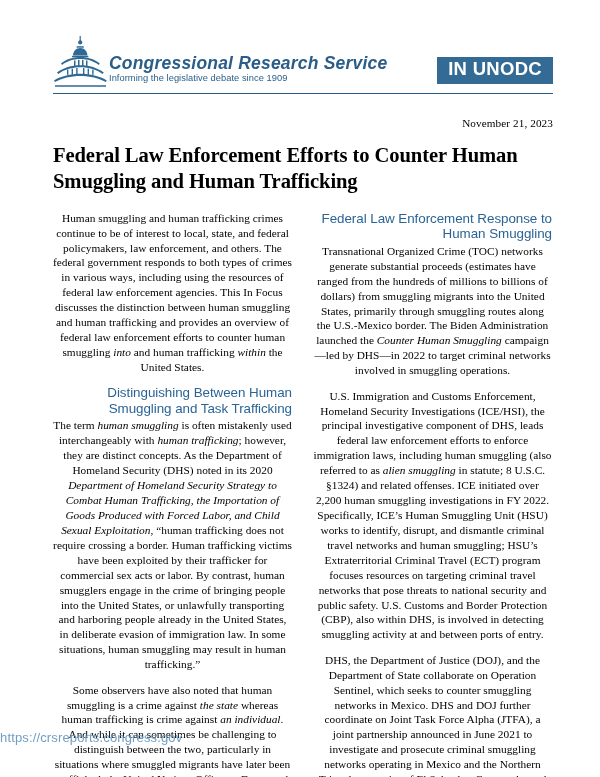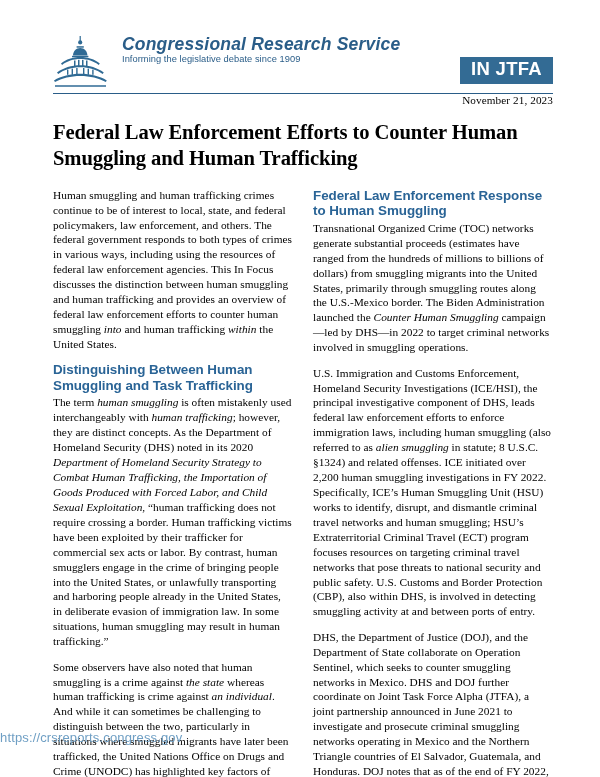--- a/index.html
+++ b/index.html
@@ -26,22 +26,22 @@
 
   
   .masthead {
     display: flex;
     align-items: flex-end;
     justify-content: space-between;
     height: 54px;
   }
   .brand {
     display: flex;
-    align-items: flex-start;
-    gap: 13px;
+    align-items: flex-end;
+    gap: 0;
   }
   .capitol-logo {
     width: 56px;
     height: 52px;
     flex: 0 0 auto;
     display: block;
   }
   .brand-text {
     padding-bottom: 1px;
   }
@@ -77,21 +77,21 @@
   .masthead-rule {
     border: 0;
     border-top: 1.3px solid #2a5d88;
     margin: 6px 0 0 0;
   }
 
   
   .doc-date {
     text-align: right;
     font-size: 11.2px;
-    margin-top: 0;
+    margin-top: 23px;
     letter-spacing: 0.1px;
   }
 
   
   .doc-title {
     font-family: "Liberation Serif", serif;
     font-weight: bold;
     font-size: 20.6px;
     line-height: 1.28;
     margin: 13px 0 0 0;
@@ -103,33 +103,34 @@
     display: flex;
     gap: 21px;
     margin-top: 16px;
   }
   .col {
     width: 239px;
     flex: 0 0 239px;
   }
   .section-heading {
     font-family: "Liberation Sans", sans-serif;
-    font-weight: bold;
+    font-weight: normal;
     font-size: 13.4px;
     line-height: 1.16;
     color: #2a6496;
     margin: 0 0 2px 0;
     letter-spacing: -0.05px;
+    text-align: right;
   }
   .col > .section-heading.first { margin-top: 0; }
   p.body {
     font-size: 11.35px;
     line-height: 1.316;
     margin: 0 0 10.5px 0;
-    text-align: left;
+    text-align: center;
     letter-spacing: 0.01px;
   }
   em { }
 
   
   .footer-link {
     position: absolute;
     bottom: 32px;
     left: 0;
     width: 600px;
@@ -168,21 +169,21 @@
           <rect x="39.2" y="34.6" width="1.4" height="5.2"></rect>
           <path d="M1 45.4c7.1-4.2 16.5-6.6 26.4-6.6s19.3 2.4 26.4 6.6l-1 1.6C46 43.1 37 40.9 27.4 40.9S8.8 43.1 2 47z"></path>
           <path d="M2 50.2h51v1.5H2z"></path>
         </g>
       </svg>
       <div class="brand-text">
         <div class="brand-title">Congressional Research Service</div>
         <div class="brand-tagline">Informing the legislative debate since 1909</div>
       </div>
     </div>
-    <div class="in-focus-badge">IN JTFA</div>
+    <div class="in-focus-badge">IN UNODC</div>
   </div>
   <hr class="masthead-rule">
 
   <div class="doc-date">November 21, 2023</div>
 
   <h1 class="doc-title">Federal Law Enforcement Efforts to Counter Human Smuggling and Human Trafficking</h1>
 
   <div class="columns">
 
     <div class="col">

